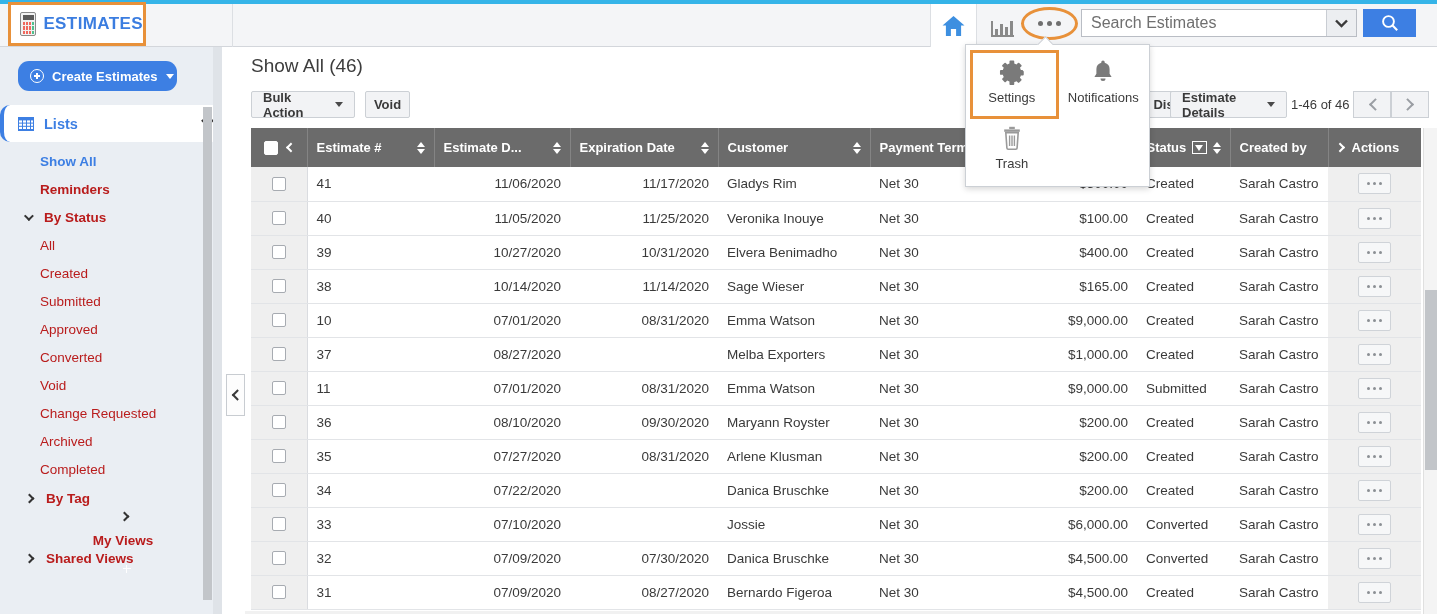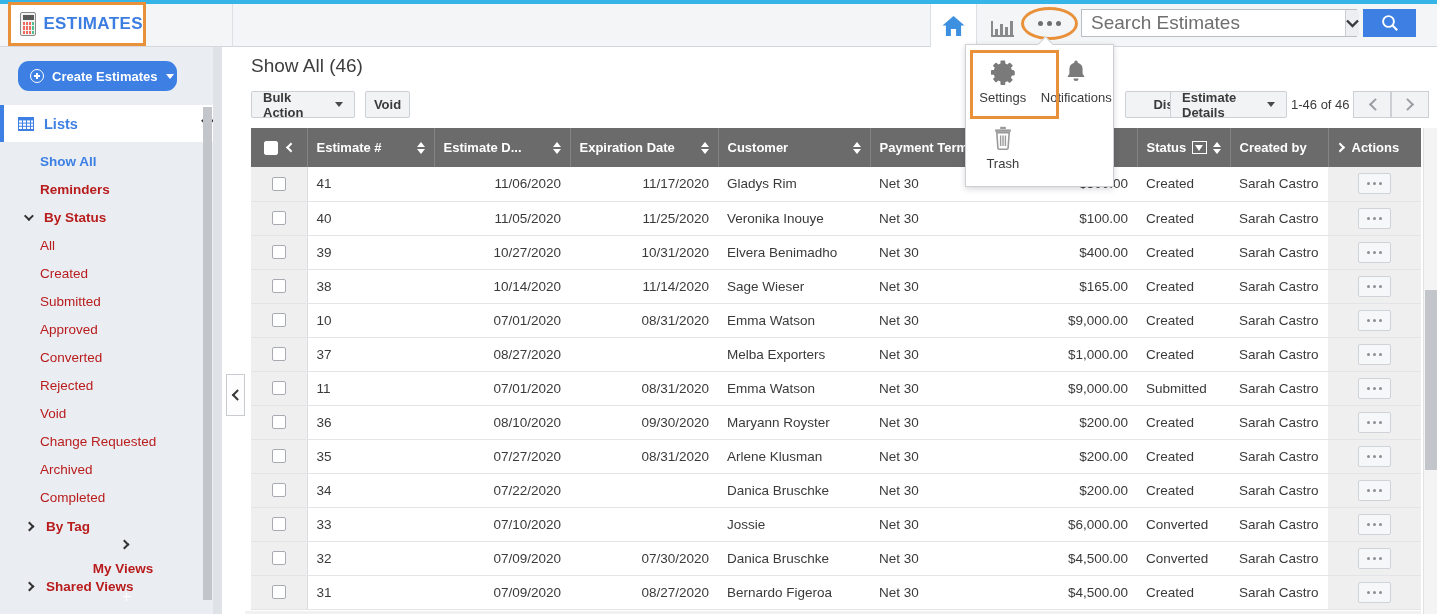--- a/index.html
+++ b/index.html
@@ -72,35 +72,35 @@
     position:absolute; left:1021px; top:7px; width:57px; height:33px;
     border:3px solid #e8913a; border-radius:50%; pointer-events:none;
   }
 
   .search-wrap {
     position:absolute; left:1081px; top:9px; width:276px; height:28px;
     border:1px solid #b9bdc4; background:#fff; display:flex; align-items:stretch;
   }
   .search-input {
     flex:1; border:none; outline:none; padding:0 9px;
-    font-family:"Liberation Sans", sans-serif; font-size:19px; color:#ec4899;
+    font-family:"Liberation Sans", sans-serif; font-size:16px; color:#ec4899;
   }
   .search-input::placeholder { color:#6f6f6f; }
   .search-caret {
     width:30px; background:#eceef1; border-left:1px solid #c9cdd3;
     display:flex; align-items:center; justify-content:center; cursor:pointer;
   }
   .search-btn {
     position:absolute; left:1363px; top:9px; width:53px; height:28px;
     background:#3d7fe3; display:flex; align-items:center; justify-content:center; cursor:pointer;
   }
 
   
   .menu-pop {
-    position:absolute; left:965px; top:44px; width:149px; height:143px;
+    position:absolute; left:965px; top:44px; width:185px; height:143px;
     background:#ffffff; border:1px solid #ccd0d5;
     box-shadow:0 2px 6px rgba(0,0,0,.16); z-index:50;
   }
   .menu-pop .arrow {
     position:absolute; top:-9px; left:71px; width:16px; height:9px; overflow:hidden;
   }
   .menu-pop .arrow::after {
     content:""; position:absolute; left:2px; top:3px; width:12px; height:12px;
     background:#fff; border-left:1px solid #ccd0d5; border-top:1px solid #ccd0d5;
     transform:rotate(45deg);
@@ -133,21 +133,21 @@
   .plus-circle::before, .plus-circle::after {
     content:""; position:absolute; background:#fff;
   }
   .plus-circle::before { left:2.5px; top:5.2px; width:6.5px; height:1.6px; }
   .plus-circle::after  { left:5.2px; top:2.5px; width:1.6px; height:6.5px; }
   .caret-dn { width:0;height:0;border-left:4px solid transparent;border-right:4px solid transparent;border-top:5px solid #fff; }
 
   .lists-row {
     margin-top:14px; height:37px; background:#ffffff;
     border-left:4px solid #3d7fe3;
-    display:flex; align-items:center; padding:0 10px 0 14px; cursor:pointer;
+    display:flex; align-items:center; padding:0 10px 0 14px; cursor:pointer;border-radius:10px;
   }
   .lists-row .grid-icon { width:16px; height:14px; margin-right:10px; }
   .lists-row .lbl { color:#3d7fe3; font-size:14.5px; font-weight:bold; flex:1; }
   .chev-d { width:9px;height:9px;border-right:2.2px solid #333;border-bottom:2.2px solid #333;transform:rotate(45deg) translate(-2px,-2px); }
 
   .nav-item {
     height:28px; display:flex; align-items:center; font-size:13.5px;
     color:#b91c1c; padding-left:40px; cursor:pointer;
   }
   .nav-item.link { color:#3d7fe3; font-weight:bold; }
@@ -423,23 +423,20 @@
       <div class="nav-item">
           <span>Submitted</span>
         </div>
       <div class="nav-item">
           <span>Approved</span>
         </div>
       <div class="nav-item">
           <span>Converted</span>
         </div>
       <div class="nav-item">
-          <span>Rejected</span>
-        </div>
-      <div class="nav-item">
           <span>Void</span>
         </div>
       <div class="nav-item">
           <span>Change Requested</span>
         </div>
       <div class="nav-item">
           <span>Archived</span>
         </div>
       <div class="nav-item">
           <span>Completed</span>

